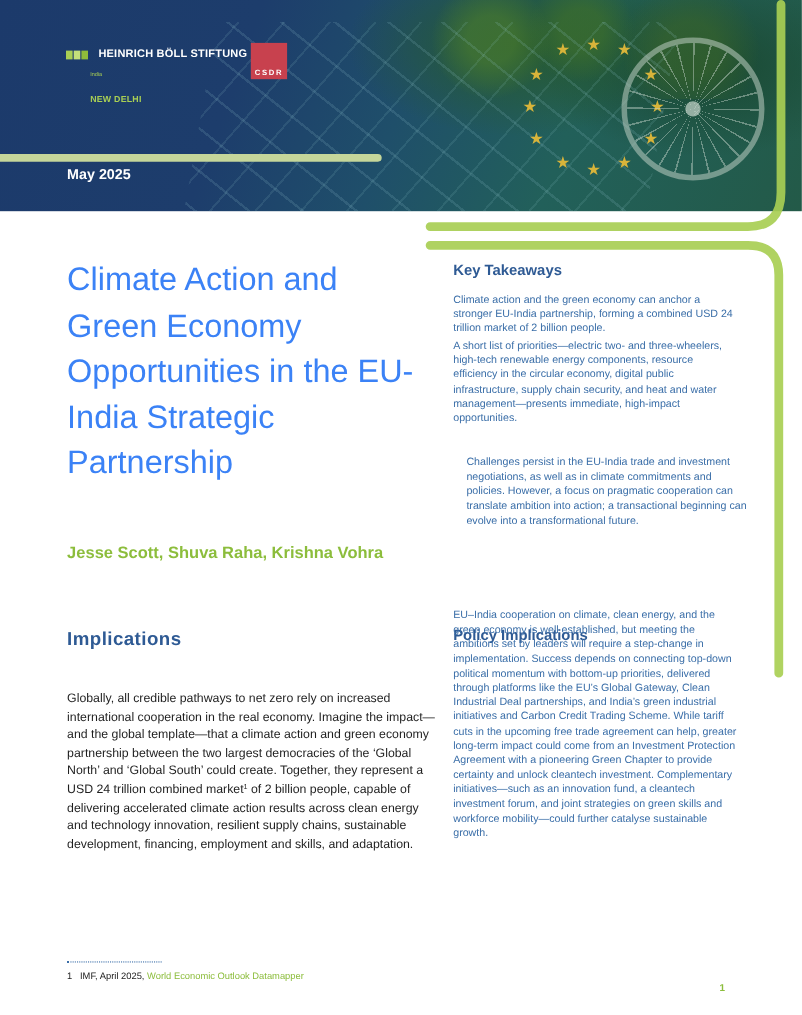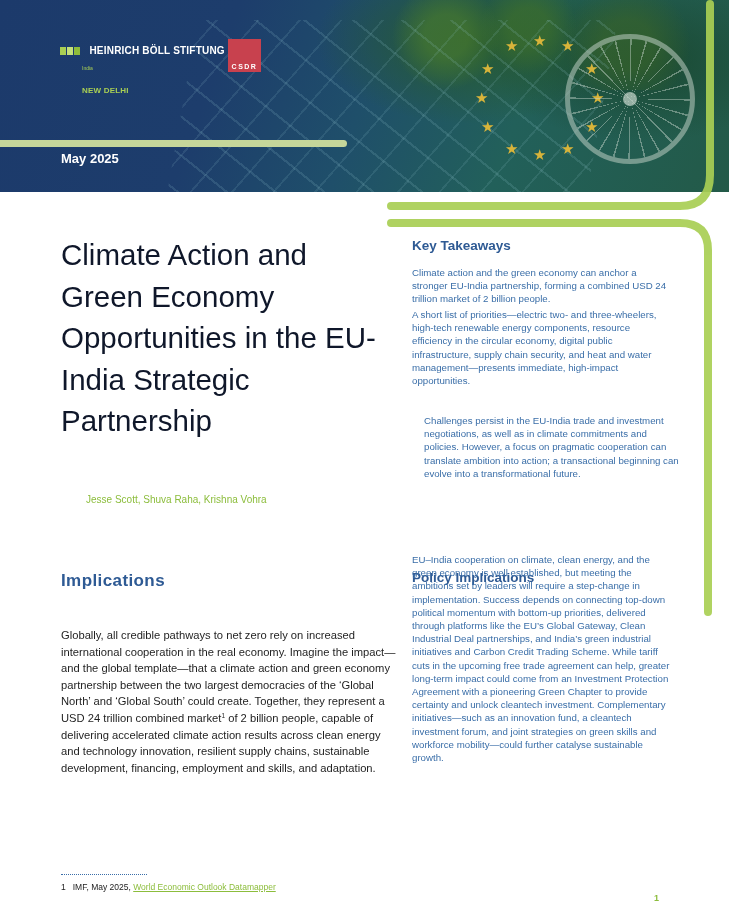--- a/index.html
+++ b/index.html
@@ -67,35 +67,35 @@
     position: absolute; left: 50%; top: 50%; width: 14px; height: 14px; margin: -7px 0 0 -7px;
     background: rgba(200,215,205,0.7); border-radius: 50%;
   }
 
   
   .deco-lines { position: absolute; left: 0; top: 0; width: 729px; height: 923px; pointer-events: none; }
 
   
   .title {
     position: absolute; left: 61px; top: 234px; width: 330px;
-    color: #0f172a; font-size: 29.5px; line-height: 41.5px; font-weight: 400;
+    color: #3b82f6; font-size: 29.5px; line-height: 41.5px; font-weight: 400;
   }
-  .authors { position: absolute; left: 61px; top: 494px; color: #8cbd3c; font-size: 10px; font-weight: 400; margin-left: 25px; }
+  .authors { position: absolute; left: 61px; top: 494px; color: #8cbd3c; font-size: 15px; font-weight: 700; }
 
   .intro-heading { position: absolute; left: 61px; top: 571px; color: #2e5a94; font-size: 17px; letter-spacing: 0.4px; }
   .intro-body {
     position: absolute; left: 61px; top: 627px; width: 336px;
     color: #1e1e1e; font-size: 11.2px; line-height: 16.6px;
   }
   .intro-body sup { font-size: 6.5px; vertical-align: 4px; line-height: 0; }
 
   .footnote-rule { position: absolute; left: 61px; top: 874px; width: 86px; border-top: 1px dotted #3a6ea8; }
   .footnote { position: absolute; left: 61px; top: 882px; font-size: 8.5px; color: #222; }
   .footnote .fn-num { margin-right: 7px; }
-  .footnote a { color: #8cbd3c; text-decoration: underline; }
+  .footnote a { color: #8cbd3c; }
 
   .page-number { position: absolute; left: 654px; top: 893px; color: #8cbd3c; font-size: 9px; font-weight: 700; }
 
   
   .rc-heading { position: absolute; left: 412px; color: #2e5a94; font-size: 13.5px; font-weight: 700; }
   .rc-para {
     position: absolute; left: 412px; width: 258px;
     color: #3a6ea8; font-size: 9.7px; line-height: 13.2px;
   }
 </style>
@@ -153,21 +153,21 @@
 </svg>
 
 <h1 class="title">Climate Action and Green Economy Opportunities in the EU-India Strategic Partnership</h1>
 <div class="authors">Jesse Scott, Shuva Raha, Krishna Vohra</div>
 
 <h2 class="intro-heading">Implications</h2>
 <p class="intro-body"><span>Globally, all credible pathways to net zero rely on increased international cooperation in the real economy. Imagine the impact—and the global template—that a climate action and green economy partnership between the two largest democracies of the ‘Global North’ and ‘Global South’ could create. Together, they represent a USD 24 trillion combined market</span><sup>1</sup><span> of 2 billion people, capable of delivering accelerated climate action results across clean energy and technology innovation, resilient supply chains, sustainable development, financing, employment and skills, and adaptation.</span></p>
 
 <div class="footnote-rule"></div>
 <div class="footnote">
-  <span class="fn-num">1</span><span>IMF, May 2025, </span><a>World Economic Outlook Datamapper</a>
+  <span class="fn-num">1</span><span>IMF, April 2025, </span><a>World Economic Outlook Datamapper</a>
 </div>
 
 <div class="page-number">1</div>
 
 <h3 class="rc-heading" style="top:238px;">Key Takeaways</h3>
 <p class="rc-para" style="top:266px;">Climate action and the green economy can anchor a stronger EU-India partnership, forming a combined USD 24 trillion market of 2 billion people.</p>
 <p class="rc-para" style="top:308px;">A short list of priorities—electric two- and three-wheelers, high-tech renewable energy components, resource efficiency in the circular economy, digital public infrastructure, supply chain security, and heat and water management—presents immediate, high-impact opportunities.</p>
 <p class="rc-para" style="top:414px;margin-left:12px;">Challenges persist in the EU-India trade and investment negotiations, as well as in climate commitments and policies. However, a focus on pragmatic cooperation can translate ambition into action; a transactional beginning can evolve into a transformational future.</p>
 
 <h3 class="rc-heading" style="top:538px;margin-top:32px;">Policy Implications</h3>

